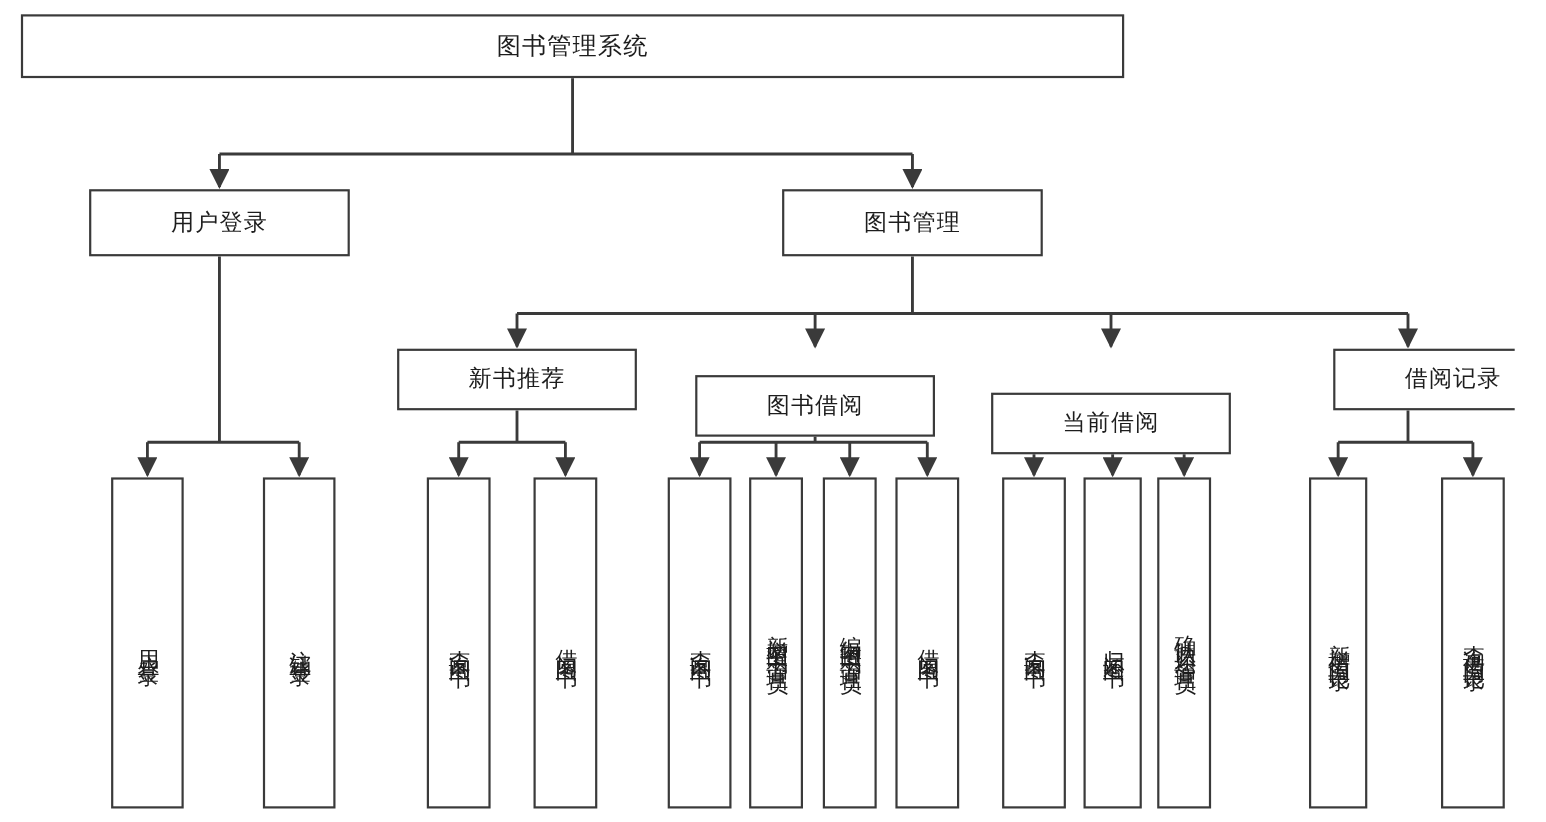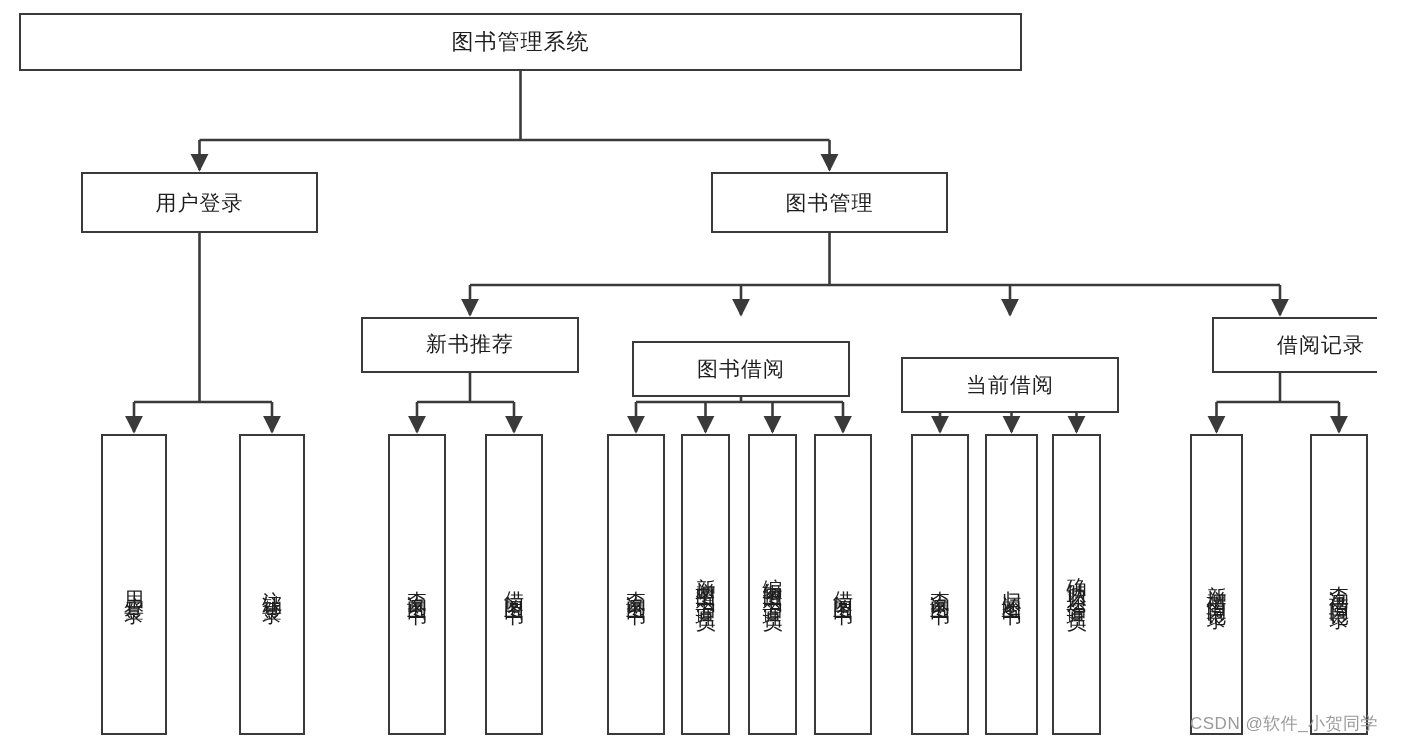--- a/index.html
+++ b/index.html
@@ -167,14 +167,13 @@
         <span>确认归还（管理员）</span>
       </div>
       <div class="node vert" style="left: 1190px; top: 434px; width: 53px; height: 301px;">
         <span>新增借阅记录</span>
       </div>
       <div class="node vert" style="left: 1310px; top: 434px; width: 58px; height: 301px;">
         <span>查询借阅记录</span>
       </div>
     </div>
 
-  <div class="watermark" style="left:1190px; top:712px;">CSDN @软件_小贺同学</div>
 </div>
 
 </body></html>

